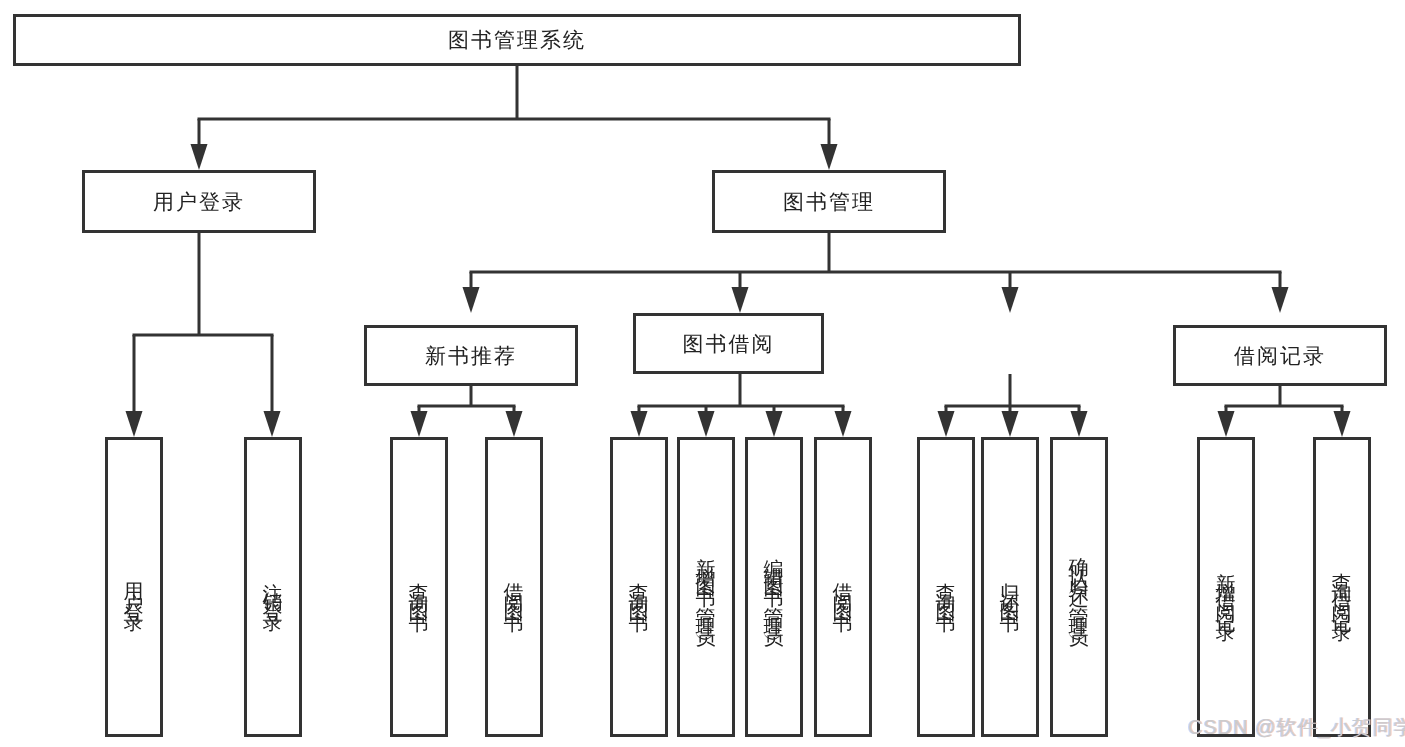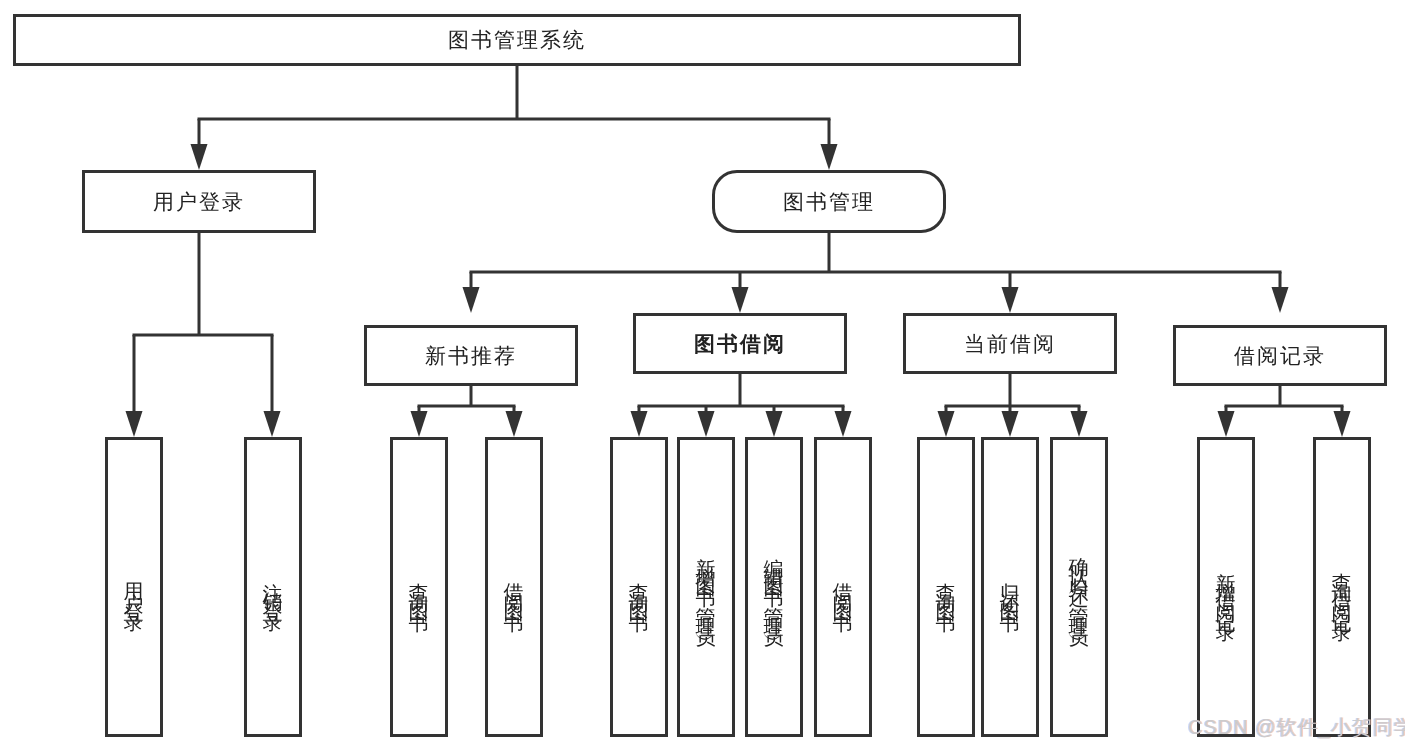--- a/index.html
+++ b/index.html
@@ -108,32 +108,29 @@
     <polygon points="1333.5,411 1350.5,411 1342,437" fill="#333333" stroke="none"></polygon>
   </svg>
 
   <div class="node hbox" style="left:13px; top:14px; width:1008px; height:52px;">
     <span>图书管理系统</span>
   </div>
 
   <div class="node hbox" style="left:82px; top:170px; width:234px; height:63px;">
     <span>用户登录</span>
   </div>
-  <div class="node hbox" style="left:712px; top:170px; width:234px; height:63px;border-radius:25px;">
+  <div class="node hbox" style="left:712px; top:170px; width:234px; height:63px;">
     <span>图书管理</span>
   </div>
 
   <div class="node hbox" style="left:364px; top:313px; width:214px; height:61px;margin-top:12px;">
     <span>新书推荐</span>
   </div>
-  <div class="node hbox" style="left:633px; top:313px; width:214px; height:61px;font-weight:bold;">
+  <div class="node hbox" style="left:633px; top:313px; width:191px; height:61px;">
     <span>图书借阅</span>
-  </div>
-  <div class="node hbox" style="left:903px; top:313px; width:214px; height:61px;">
-    <span>当前借阅</span>
   </div>
   <div class="node hbox" style="left:1173px; top:325px; width:214px; height:61px;">
     <span>借阅记录</span>
   </div>
 
   <div class="node vbox" style="left:105px; top:437px; width:58px; height:300px;">
     <span>用户登录</span>
   </div>
   <div class="node vbox" style="left:244px; top:437px; width:58px; height:300px;">
     <span>注销登录</span>

